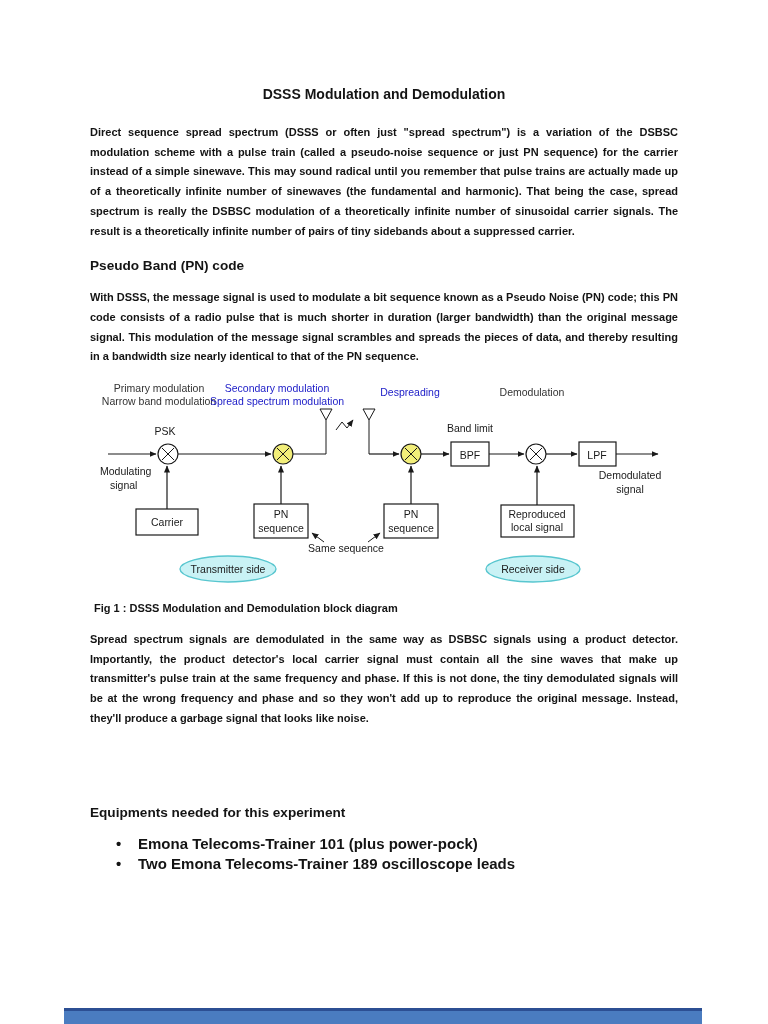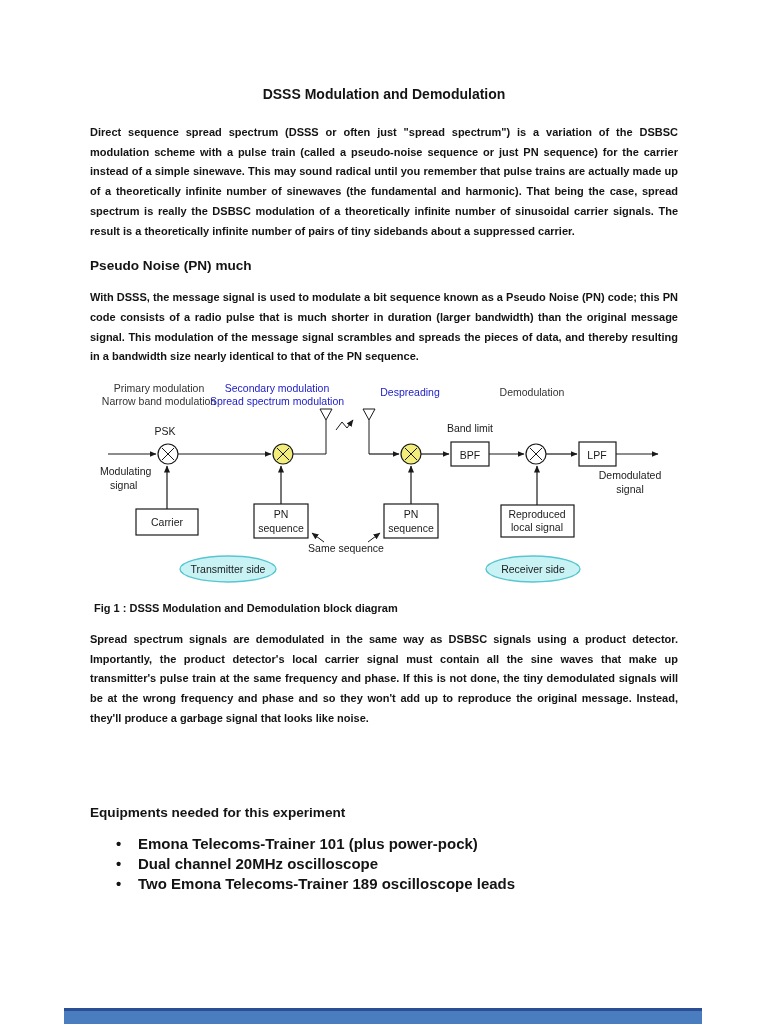--- a/index.html
+++ b/index.html
@@ -45,21 +45,21 @@
 </head>
 <body>
 
 <div class="page">
   <div class="content">
 
     <div class="doc-title">DSSS Modulation and Demodulation</div>
 
     <p class="para para-intro">Direct sequence spread spectrum (DSSS or often just "spread spectrum") is a variation of the DSBSC modulation scheme with a pulse train (called a pseudo-noise sequence or just PN sequence) for the carrier instead of a simple sinewave. This may sound radical until you remember that pulse trains are actually made up of a theoretically infinite number of sinewaves (the fundamental and harmonic). That being the case, spread spectrum is really the DSBSC modulation of a theoretically infinite number of sinusoidal carrier signals. The result is a theoretically infinite number of pairs of tiny sidebands about a suppressed carrier.</p>
 
-    <div class="h-sub h-pn">Pseudo Noise (PN) much</div>
+    <div class="h-sub h-pn">Pseudo Band (PN) code</div>
 
     <p class="para para-pn">With DSSS, the message signal is used to modulate a bit sequence known as a Pseudo Noise (PN) code; this PN code consists of a radio pulse that is much shorter in duration (larger bandwidth) than the original message signal. This modulation of the message signal scrambles and spreads the pieces of data, and thereby resulting in a bandwidth size nearly identical to that of the PN sequence.</p>
 
     <div class="figure-wrap">
       <svg class="diagram" width="580" height="212" viewBox="0 0 580 212" xmlns="http://www.w3.org/2000/svg">
         <defs>
           <marker id="arr" markerWidth="9" markerHeight="8" refX="6.5" refY="3" orient="auto" markerUnits="userSpaceOnUse">
             <path d="M0,0 L7,3 L0,6 Z" fill="#1a1a1a"></path>
           </marker>
         </defs>
@@ -178,20 +178,19 @@
 
       <div class="figure-caption">Fig 1 : DSSS Modulation and Demodulation block diagram</div>
     </div>
 
     <p class="para">Spread spectrum signals are demodulated in the same way as DSBSC signals using a product detector. Importantly, the product detector's local carrier signal must contain all the sine waves that make up transmitter's pulse train at the same frequency and phase. If this is not done, the tiny demodulated signals will be at the wrong frequency and phase and so they won't add up to reproduce the original message. Instead, they'll produce a garbage signal that looks like noise.</p>
 
     <div class="h-sub h-equip">Equipments needed for this experiment</div>
 
     <ul class="equip-list">
       <li>Emona Telecoms-Trainer 101 (plus power-pock)</li>
-      <li>Dual channel 20MHz oscilloscope</li>
       <li>Two Emona Telecoms-Trainer 189 oscilloscope leads</li>
     </ul>
 
   </div>
 
   <div class="footer-bar"></div>
 </div>
 
 </body></html>

